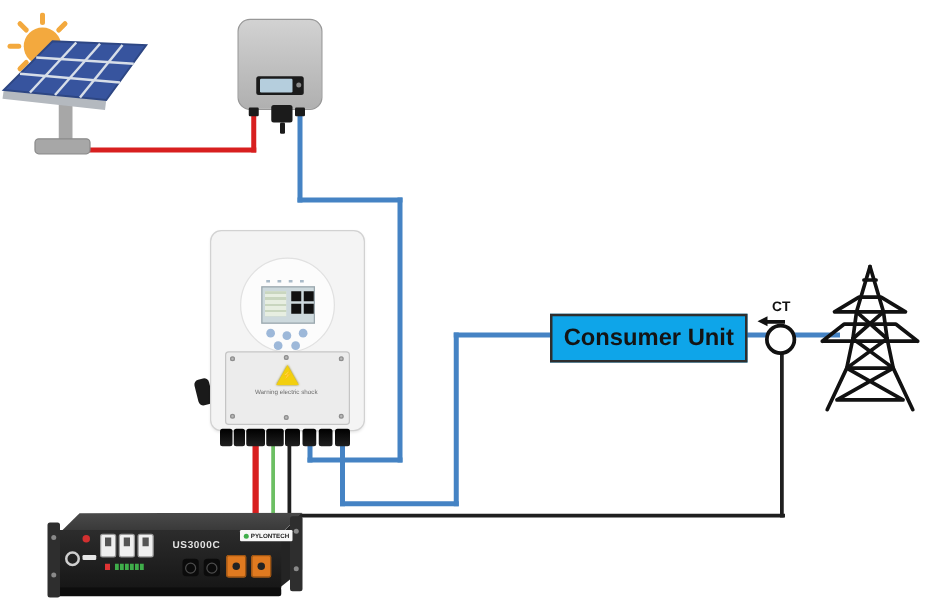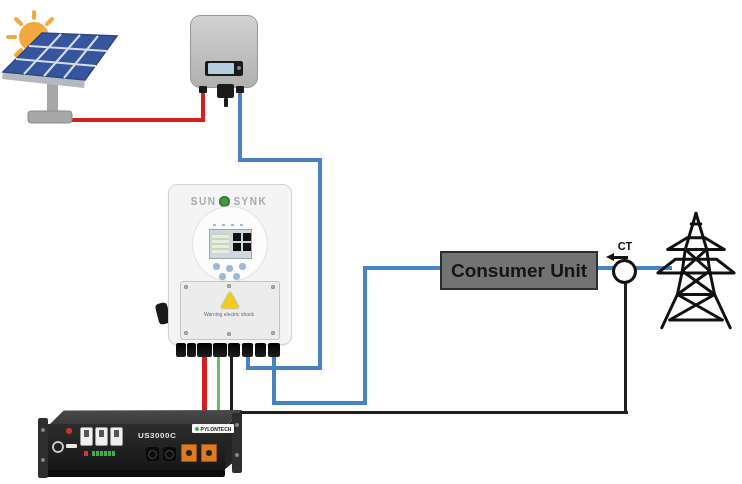--- a/index.html
+++ b/index.html
@@ -35,21 +35,21 @@
   .warn-tri{left:221px;top:292px;width:0;height:0;border-left:9px solid transparent;
     border-right:9px solid transparent;border-bottom:16px solid #f2cf0e;z-index:5;
     filter:drop-shadow(0 0 1px #8a7a00);}
   .warn-bolt{left:226px;top:297px;font-size:7px;color:#222;z-index:6;line-height:1;}
   .warn-text{left:180px;top:311px;width:98px;text-align:center;font-size:5px;color:#6a6a6a;z-index:5;}
   .ss-handle{left:157px;top:303px;width:12px;height:21px;background:#1a1a1a;border-radius:4px;
     transform:rotate(-14deg);z-index:2;}
   .gland{position:absolute;top:343px;height:14px;background:linear-gradient(180deg,#000,#1f1f1f);
     border-radius:2px;z-index:4;}
   
-  .cu-box{left:440px;top:251px;width:154px;height:35px;background:#737373;border:2px solid #2e2e2e;z-index:5;
+  .cu-box{left:440px;top:251px;width:154px;height:35px;background:#0ea5e9;border:2px solid #2e2e2e;z-index:5;
     display:flex;align-items:center;justify-content:center;font-size:19px;font-weight:600;color:#141414;}
   .ct-label{left:610px;top:240px;width:30px;text-align:center;font-size:11px;font-weight:bold;color:#111;z-index:5;}
   .ct-arrow-shaft{left:613px;top:256px;width:15px;height:2.5px;background:#111;z-index:5;}
   .ct-arrow-head{left:606px;top:253px;width:0;height:0;border-right:8px solid #111;
     border-top:4.5px solid transparent;border-bottom:4.5px solid transparent;z-index:5;}
   .ct-circle{left:612px;top:259px;width:19px;height:19px;border:3px solid #111;border-radius:50%;
     background:#fff;z-index:5;}
   
   .bat-top{left:46px;top:410px;width:196px;height:18px;background:linear-gradient(180deg,#4a4a4a,#353535);
     clip-path:polygon(0 100%,91% 97%,100% 0,9% 3%);z-index:3;}
@@ -132,25 +132,20 @@
 
   <div class="wire" style="left:230px;top:350px;width:3px;height:64px;background:#1f1f1f"></div>
   <div class="wire" style="left:230px;top:411px;width:398px;height:3px;background:#1f1f1f"></div>
   <div class="wire" style="left:624px;top:280px;width:3px;height:134px;background:#1f1f1f"></div>
 
   <div class="wire" style="left:202px;top:350px;width:5px;height:66px;background:#d81f1f"></div>
   <div class="wire" style="left:217px;top:350px;width:3px;height:69px;background:#6cbf63"></div>
 
   <div class="abs ss-handle"></div>
   <div class="abs ss-body"></div>
-  <div class="abs ss-logo">
-    <span>SUN</span>
-    <span class="ss-logo-circle"></span>
-    <span>SYNK</span>
-  </div>
   <div class="abs ss-circle"></div>
   <div class="abs ss-lcd"></div>
   <div class="abs ss-lcd-left"></div>
   <div class="lcd-sq" style="left:233px;top:233px"></div>
   <div class="lcd-sq" style="left:243px;top:233px"></div>
   <div class="lcd-sq" style="left:233px;top:243px"></div>
   <div class="lcd-sq" style="left:243px;top:243px"></div>
   <div class="ss-dot" style="left:213px;top:224px"></div>
   <div class="ss-dot" style="left:222px;top:224px"></div>
   <div class="ss-dot" style="left:231px;top:224px"></div>

